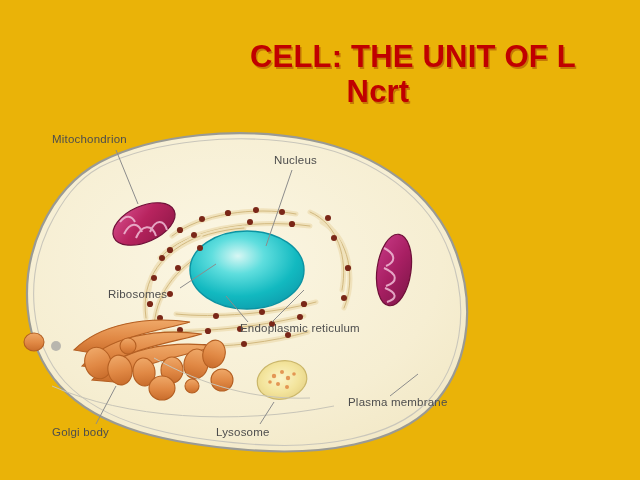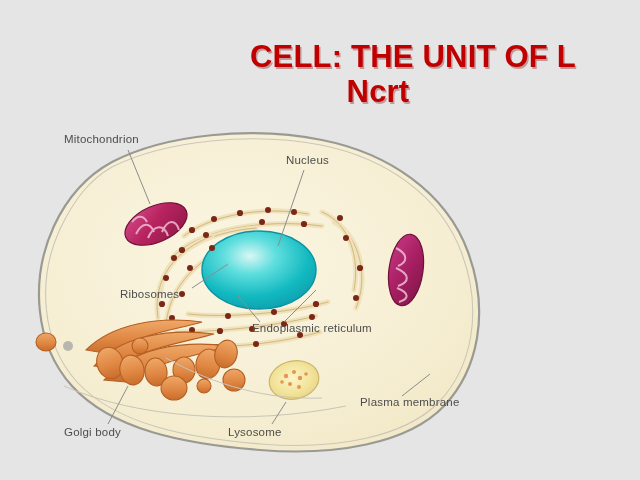--- a/index.html
+++ b/index.html
@@ -12,21 +12,21 @@
     height: 480px;
     position: relative;
     overflow: hidden;
     font-family: "Liberation Sans", sans-serif;
   }
 
   
   #slide {
     position: absolute;
     inset: 0;
-    background: #e5e5e5;
+    background: #eab308;
   }
 
   
   #title-block {
     position: absolute;
     left: 248px;
     top: 40px;
     width: 430px;
     text-align: center;
     line-height: 1.12;
@@ -40,21 +40,21 @@
     font-size: 31px;
     letter-spacing: 0.2px;
     text-shadow: 1.5px 1.5px 0 rgba(120,0,0,0.33);
   }
   #title-line-1 { text-align: left; padding-left: 2px; }
   #title-line-2 { text-align: center; padding-right: 170px; }
 
   
   #cell-diagram {
     position: absolute;
-    left: 16px;
+    left: 4px;
     top: 118px;
     width: 500px;
     height: 350px;
   }
   #cell-diagram svg { display: block; }
 
   
   .dlabel {
     font-family: "Liberation Sans", sans-serif;
     font-size: 11.5px;

